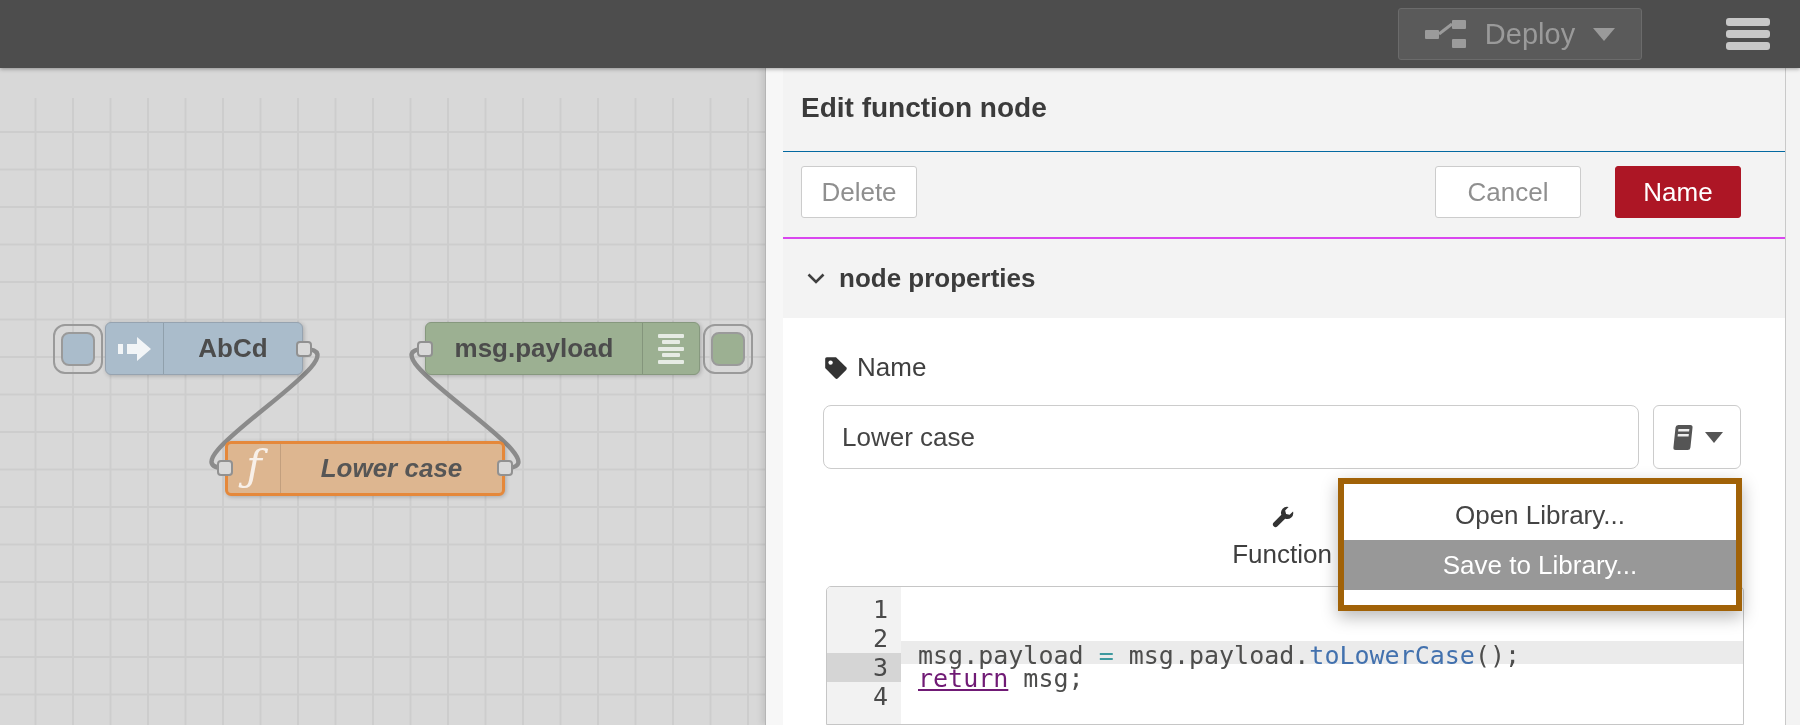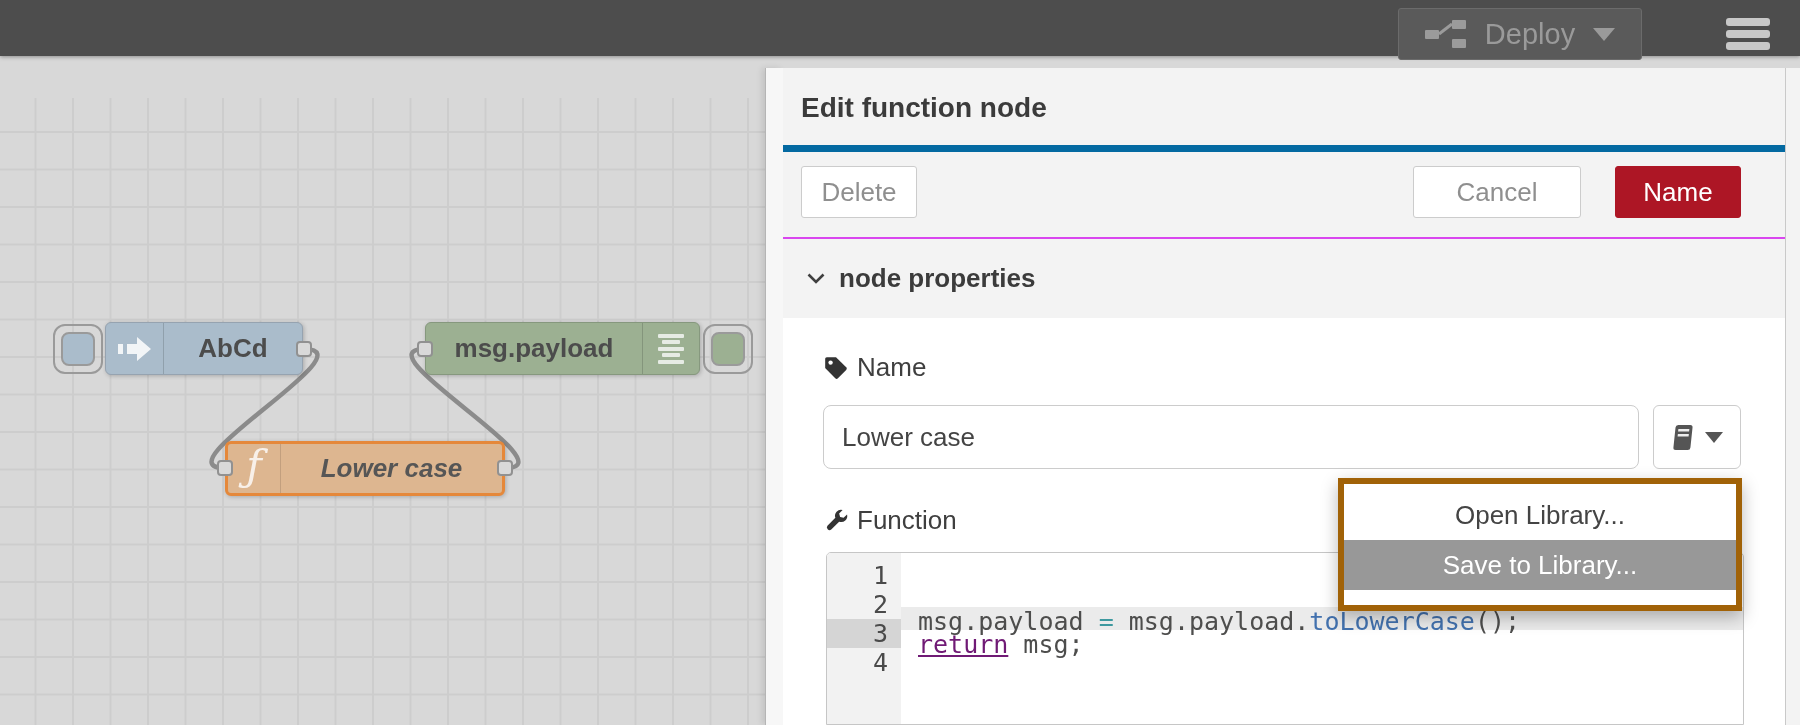--- a/index.html
+++ b/index.html
@@ -7,21 +7,21 @@
     --done-red:#AD1625; --inject-node:#aabccb; --debug-node:#9cb092;
     --function-node-fill:#ddb690; --function-node-border:#e5883a;
     --menu-highlight:#989898; --header-bg:#4d4d4d; --tray-bg:#f3f3f3;
   }
   body{
     width:1800px; height:725px; overflow:hidden; position:relative;
     font-family:"Liberation Sans", sans-serif; background:#d8d8d8;
   }
   
   .header{
-    position:absolute; left:0; top:0; width:1800px; height:56px;
+    position:absolute; left:0; top:0; width:1800px; height:68px;
     background:var(--header-bg); z-index:40; box-shadow:0 1px 4px rgba(0,0,0,.35);text-align:center;
   }
   .deploy-btn{
     position:absolute; right:158px; top:8px; width:244px; height:52px;
     background:#5a5a5a; border:1px solid #6b6b6b; border-radius:3px;
     display:flex; align-items:center; justify-content:center; gap:18px; cursor:pointer;
   }
   .deploy-label{ color:#9a9a9a; font-size:29px; }
   .caret-down{ width:0; height:0; border-left:11px solid transparent;
     border-right:11px solid transparent; border-top:13px solid #9a9a9a; }
@@ -74,44 +74,44 @@
   
   .tray-divider{ position:absolute; left:765px; top:68px; width:18px; height:657px;
     background:#f7f7f7; border-left:1px solid #b5b5b5; z-index:10;
     box-shadow:-3px 0 6px rgba(0,0,0,.10); cursor:col-resize; }
   
   .tray{ position:absolute; left:783px; top:68px; width:1017px; height:657px;
     background:var(--tray-bg); z-index:11; }
   .tray-scroll-strip{ position:absolute; right:0; top:0; bottom:0; width:15px;
     background:var(--tray-bg); border-left:1px solid #c9c9c9; z-index:30; }
   .tray-content{ position:absolute; left:0; top:0; right:15px; bottom:0; display:flex; flex-direction:column; }
-  .tray-header{ height:84px; padding:24px 0 0 18px; border-bottom:7px solid #0369a1; }
+  .tray-header{ height:84px; padding:24px 0 0 18px; border-bottom:1px solid #0369a1; }
   .tray-title{ font-size:28px; font-weight:bold; color:#3b3b3b; }
   .tray-toolbar{ height:87px; padding:14px 44px 0 18px; display:flex; align-items:flex-start;
     border-bottom:2px solid #d946ef; }
   .btn{ height:52px; font-size:26px; display:flex; align-items:center; justify-content:center;
     border-radius:3px; cursor:pointer; font-family:inherit; }
   .btn-plain{ background:#fff; border:1px solid #ccc; color:#8f8f8f; }
   .btn-delete{ width:116px; }
-  .btn-cancel{ width:168px; margin-left:auto; margin-right:34px; }
+  .btn-cancel{ width:146px; margin-left:auto; margin-right:34px; }
   .btn-done{ width:126px; background:var(--done-red); border:1px solid var(--done-red); color:#fff; }
   .section-header{ height:79px; display:flex; align-items:center; gap:14px; padding-left:24px; cursor:pointer; }
   .section-title{ font-size:26px; font-weight:bold; color:#3b3b3b; }
   .form{ flex:1; min-height:0; background:#fff; padding:34px 44px 0 40px;
     display:flex; flex-direction:column; }
   .field-label{ display:flex; align-items:center; gap:8px; font-size:26px; color:#3f3f3f; }
   .name-row{ margin-bottom:22px; }
   .input-row{ display:flex; gap:14px; margin-bottom:36px; }
   .text-input{ flex:1; height:64px; border:1px solid #ccc; border-radius:8px;
     font-size:26px; color:#444; padding-left:18px; font-family:inherit; outline:none; }
   .library-btn{ width:88px; height:64px; background:#fff; border:1px solid #ccc; border-radius:6px;
     display:flex; align-items:center; justify-content:center; gap:9px; cursor:pointer; }
   .library-btn .caret-down{ border-left-width:9px; border-right-width:9px; border-top-width:11px;
     border-top-color:#555; }
-  .function-row{ margin-bottom:16px; }
+  .function-row{ margin-bottom:16px;flex-direction:column; }
   
   .editor{ flex:1; min-height:0; margin:0 -3px 0 3px; border:1px solid #c6c6c6;
     border-radius:5px 5px 0 0; overflow:hidden; display:flex; background:#fff; }
   .gutter{ width:74px; background:#f2f2f2; padding-top:8px;
     font-family:"DejaVu Sans Mono", monospace; font-size:25px; color:#4a4a4a; }
   .gutter-cell{ height:29px; line-height:29px; text-align:right; padding-right:13px; }
   .gutter-cell.active{ background:#d5d5d5; }
   .code-lines{ flex:1; padding-top:8px; font-family:"DejaVu Sans Mono", monospace;
     font-size:25px; cursor:text; }
   .code-row{ height:23px; line-height:29px; padding-left:17px; white-space:pre; }

